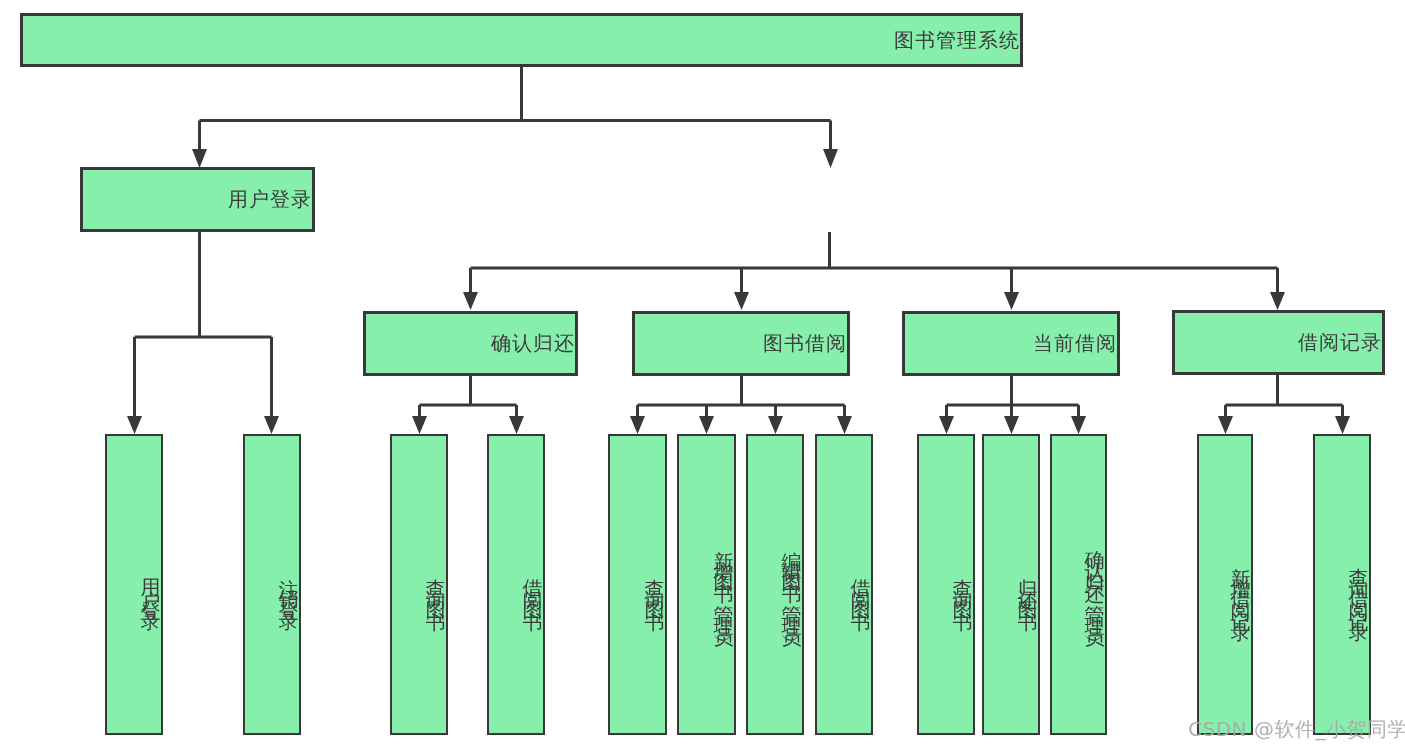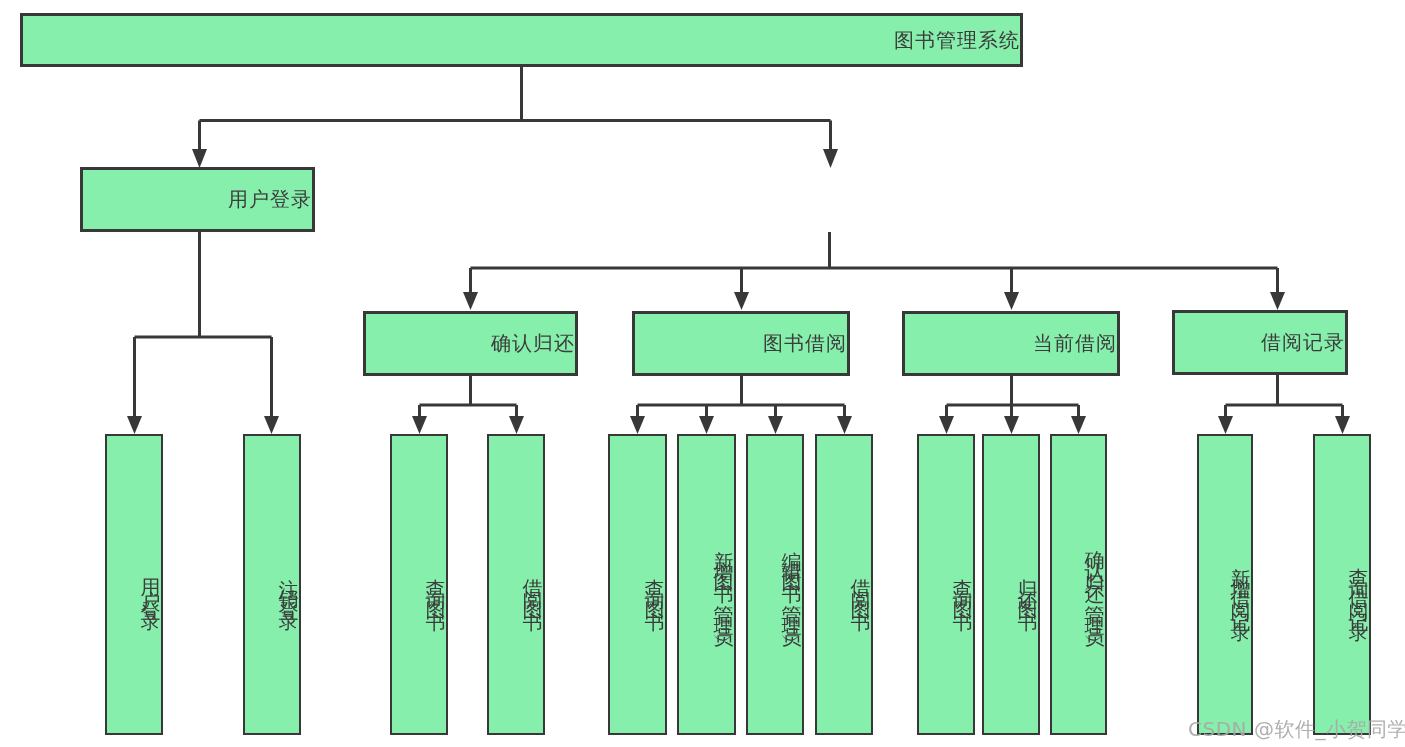--- a/index.html
+++ b/index.html
@@ -93,21 +93,21 @@
 
   <div class="box hbox" style="left:363px;top:311px;width:215px;height:65px">
     <span>确认归还</span>
   </div>
   <div class="box hbox" style="left:902px;top:311px;width:218px;height:65px">
     <span>当前借阅</span>
   </div>
   <div class="box hbox" style="left:632px;top:311px;width:218px;height:65px">
     <span>图书借阅</span>
   </div>
-  <div class="box hbox" style="left:1172px;top:310px;width:176px;height:65px">
+  <div class="box hbox" style="left:1172px;top:310px;width:213px;height:65px">
     <span>借阅记录</span>
   </div>
 
   <div class="box leaf" style="left:105px;width:58px">
     <span class="vtext">用户登录</span>
   </div>
   <div class="box leaf" style="left:243px;width:58px">
     <span class="vtext">注销登录</span>
   </div>
 

